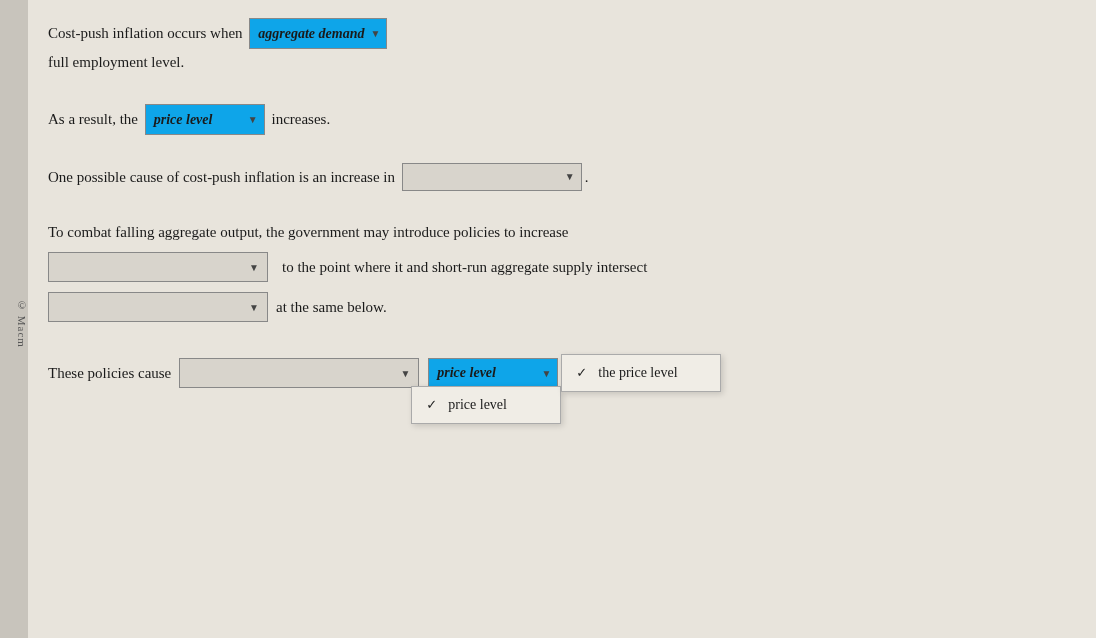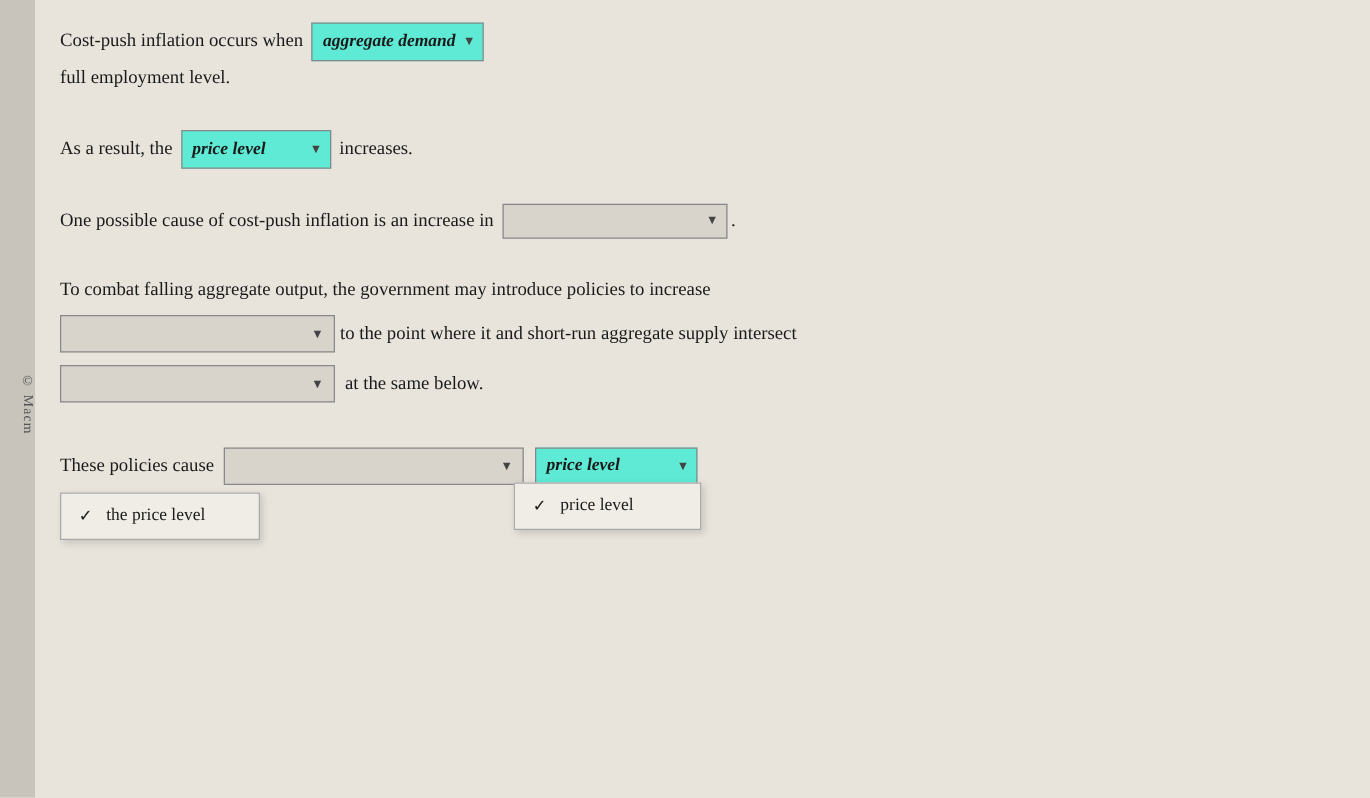--- a/index.html
+++ b/index.html
@@ -44,21 +44,21 @@
 
     .sentence-block {
       margin-bottom: 22px;
       line-height: 1.7;
     }
 
     .inline-select {
       display: inline-flex;
       align-items: center;
       border: 1.5px solid #888;
-      background: #5eead4;
+      background: #0ea5e9;
       padding: 2px 6px 2px 8px;
       min-width: 120px;
       cursor: pointer;
       position: relative;
       vertical-align: middle;
       margin: 0 3px;
     }
 
     .inline-select .select-text {
       flex: 1;
@@ -238,34 +238,34 @@
 
   <div class="sentence-block section-gap">
     <div class="line">
       <span>To combat falling aggregate output, the government may introduce policies to increase</span>
     </div>
     <div style="display:flex; align-items:center; margin-top:2px;">
       <div class="block-select">
         <span class="select-text"></span>
         <span class="arrow">▼</span>
       </div>
-      <span style="margin-left:4px;">to the point where it and short-run aggregate supply intersect</span>
+      <span style="margin-left:14px;">to the point where it and short-run aggregate supply intersect</span>
     </div>
     <div style="display:flex; align-items:center; margin-top:2px;">
       <div class="block-select">
         <span class="select-text"></span>
         <span class="arrow">▼</span>
       </div>
       <span style="margin-left:8px;">at the same below.</span>
     </div>
   </div>
 
   <div class="sentence-block">
     <div style="display:flex; align-items:flex-start; gap:0;">
-      <div style="display:flex; flex-direction:column;">
+      <div style="display:flex; ">
 
         <div style="display:flex; align-items:center; margin-bottom:2px;">
           <span>These policies cause</span>
           <span style="margin: 0 4px;"> </span>
           <div class="block-select-wide" style="width:240px;">
             <span class="select-text"></span>
             <span class="arrow">▼</span>
           </div>
 
           <span style="margin-left:6px;"></span>

